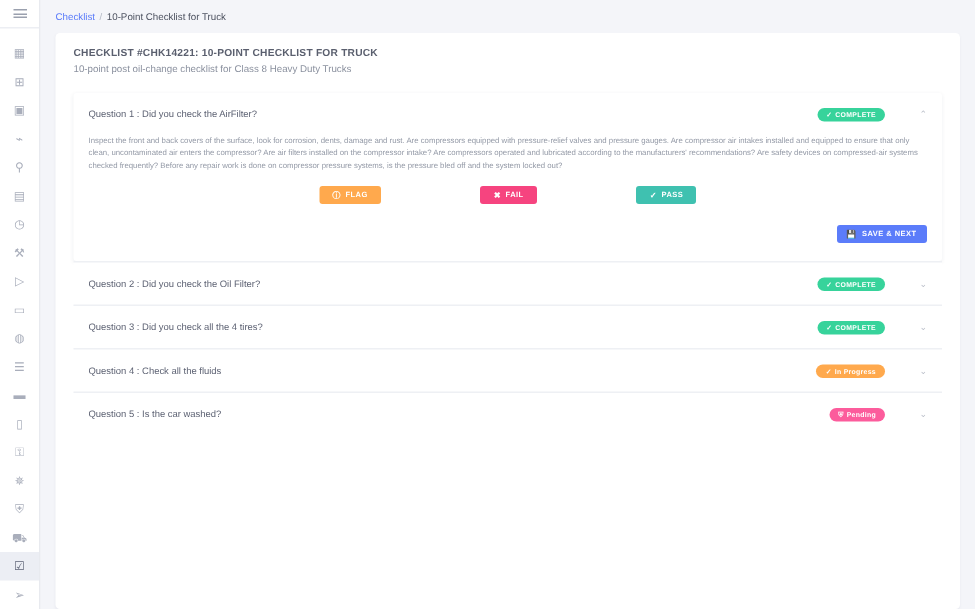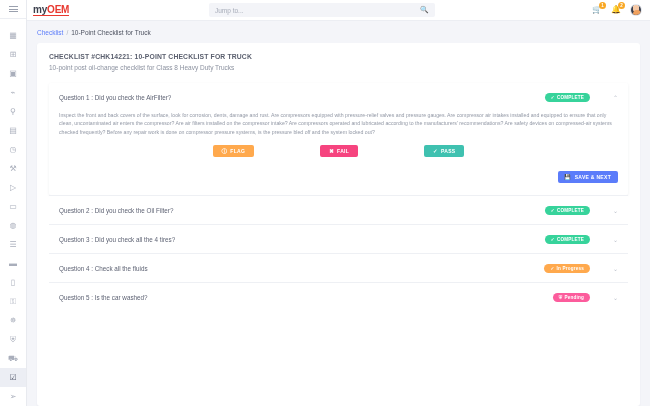--- a/index.html
+++ b/index.html
@@ -237,45 +237,20 @@
           <span class="gl">☑</span>
         </div>
         <div class="sb-item">
           <span class="gl">➢</span>
         </div>
       </div>
   </nav>
 
   <div class="main">
 
-    <header class="topbar">
-      <div class="brand-wrap">
-        <div class="brand">
-          <span class="my">my</span><span class="oem">OEM</span>
-        </div>
-        <div class="brand-underline"></div>
-      </div>
-
-      <div class="searchbox">
-        <span class="ph">Jump to...</span>
-        <span class="mag">🔍</span>
-      </div>
-
-      <div class="top-right">
-        <div class="icon-badge">
-          <span class="ic">🛒</span>
-          <span class="bdg">1</span>
-        </div>
-        <div class="icon-badge">
-          <span class="ic">🔔</span>
-          <span class="bdg">2</span>
-        </div>
-        <div class="avatar"></div>
-      </div>
-    </header>
 
     <div class="crumb">
       <a href="#">Checklist</a><span class="sep">/</span><span class="cur">10-Point Checklist for Truck</span>
     </div>
 
     <div class="content">
       <div class="card">
         <div class="card-title">CHECKLIST #CHK14221: 10-POINT CHECKLIST FOR TRUCK</div>
         <div class="card-sub">10-point post oil-change checklist for Class 8 Heavy Duty Trucks</div>
 

